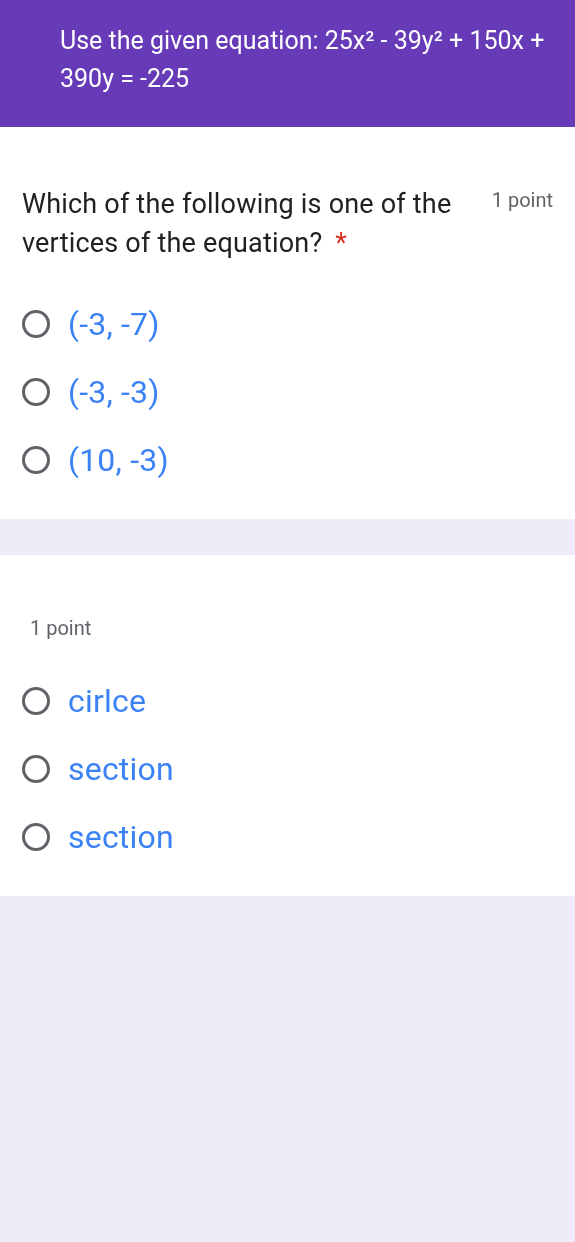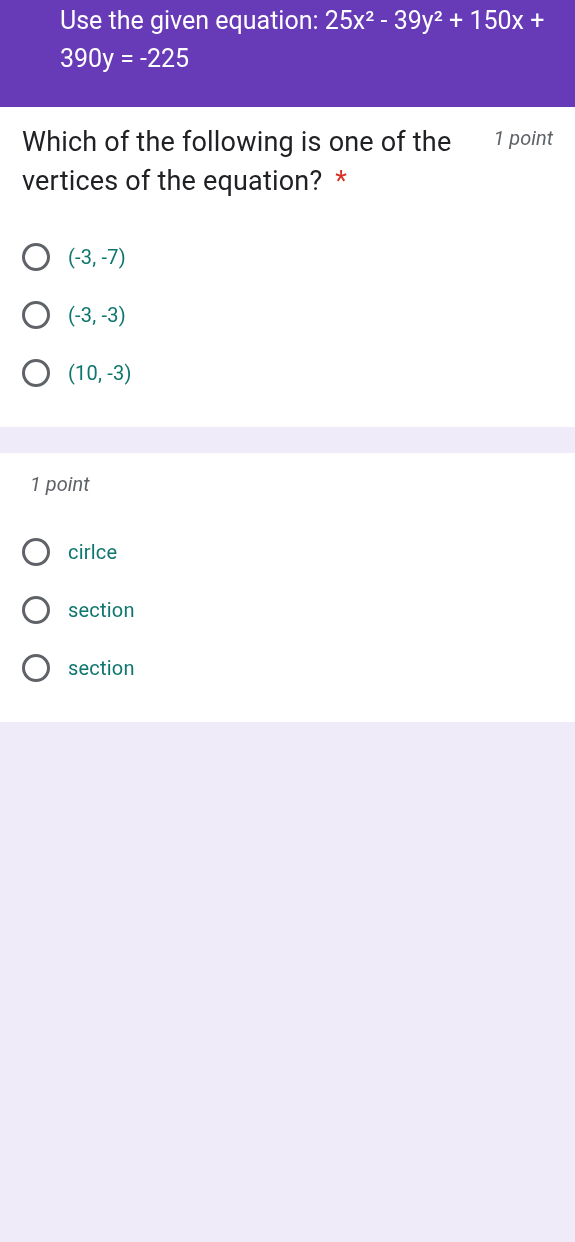--- a/index.html
+++ b/index.html
@@ -10,28 +10,28 @@
     body {
       font-family: 'Roboto', 'Helvetica Neue', Arial, sans-serif;
       background: #f0ebf8;
       width: 575px;
       height: 1242px;
       overflow: hidden;
     }
     .header {
       background: #673ab7;
       color: #fff;
-      padding: 2px 28px 30px 60px;
+      padding: 22px 28px 30px 60px;
       font-size: 25px;
       line-height: 1.5;
     }
     .card {
       background: #fff;
-      padding: 16px 22px 40px 22px;
-      margin-bottom: 8px;
+      padding: 58px 22px 40px 22px;
+      margin-bottom: 18px;
     }
     .card:first-of-type {
       margin-top: 0;
     }
     .question-row {
       display: flex;
       align-items: flex-start;
       justify-content: space-between;
       margin-bottom: 42px;
     }
@@ -45,42 +45,41 @@
     .required {
       color: #d93025;
       margin-left: 6px;
     }
     .points {
       color: #5f6368;
       font-size: 20px;
       margin-left: 8px;
       white-space: nowrap;
       padding-top: 3px;
-      font-style: italic;
     }
     .option-row {
       display: flex;
       align-items: center;
       margin-bottom: 30px;
       cursor: pointer;
     }
     .option-row:last-child {
       margin-bottom: 0;
     }
     .radio {
       width: 28px;
       height: 28px;
       border: 3px solid #5f6368;
       border-radius: 50%;
       flex-shrink: 0;
       margin-right: 18px;
     }
     .option-label {
-      font-size: 20px;
-      color: #0f766e;
+      font-size: 32px;
+      color: #3b82f6;
       letter-spacing: 0.2px;
     }
     .spacer {
       height: 18px;
       background: #f0ebf8;
     }
   </style>
 </head>
 <body>
 

